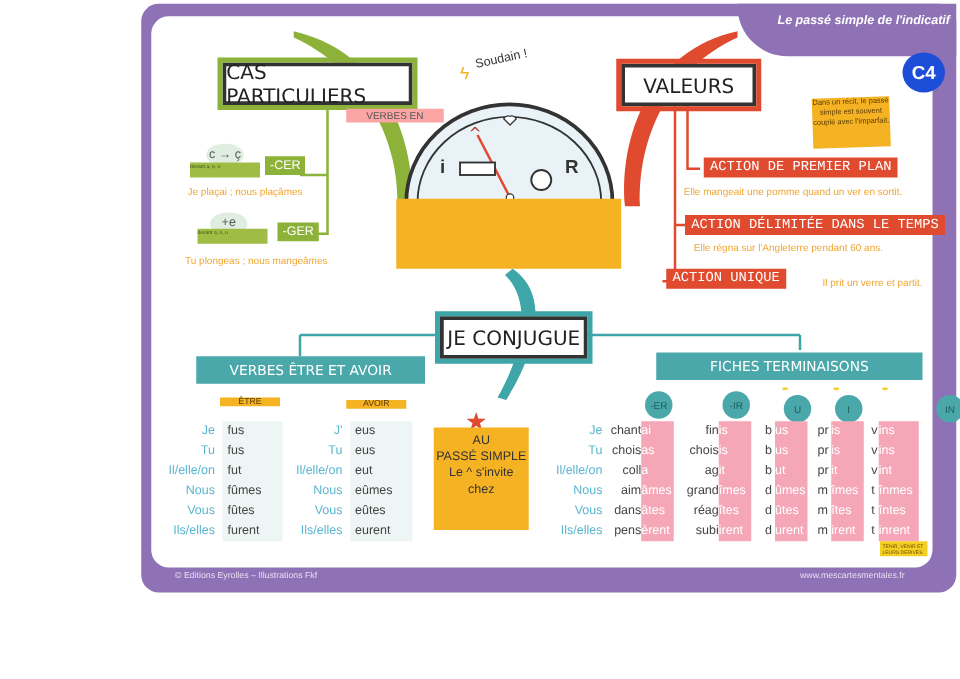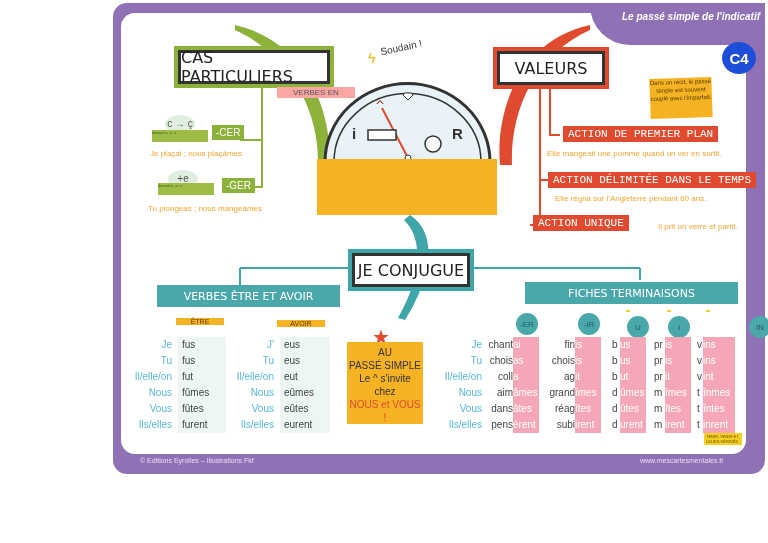--- a/index.html
+++ b/index.html
@@ -133,21 +133,20 @@
   <div>eûtes</div>
   <div>eurent</div>
 </div>
 
 <span style="position:absolute;left:372px;top:325px;color:#e04a2f;font-size:20px;">★</span>
 <div class="sticky">
   <div style="margin-top:4px;">AU</div>
   <div>PASSÉ SIMPLE</div>
   <div>Le ^ s'invite</div>
   <div>chez</div>
-  <div style="color:#e04a2f;">NOUS et VOUS !</div>
 </div>
 
 <div class="teal-bar" style="left:525px;top:282px;width:213px;height:22px;">FICHES TERMINAISONS</div>
 <div class="tbl pron" style="left:440px;top:337px;width:42px;">
   <div>Je</div>
   <div>Tu</div>
   <div>Il/elle/on</div>
   <div>Nous</div>
   <div>Vous</div>
   <div>Ils/elles</div>

